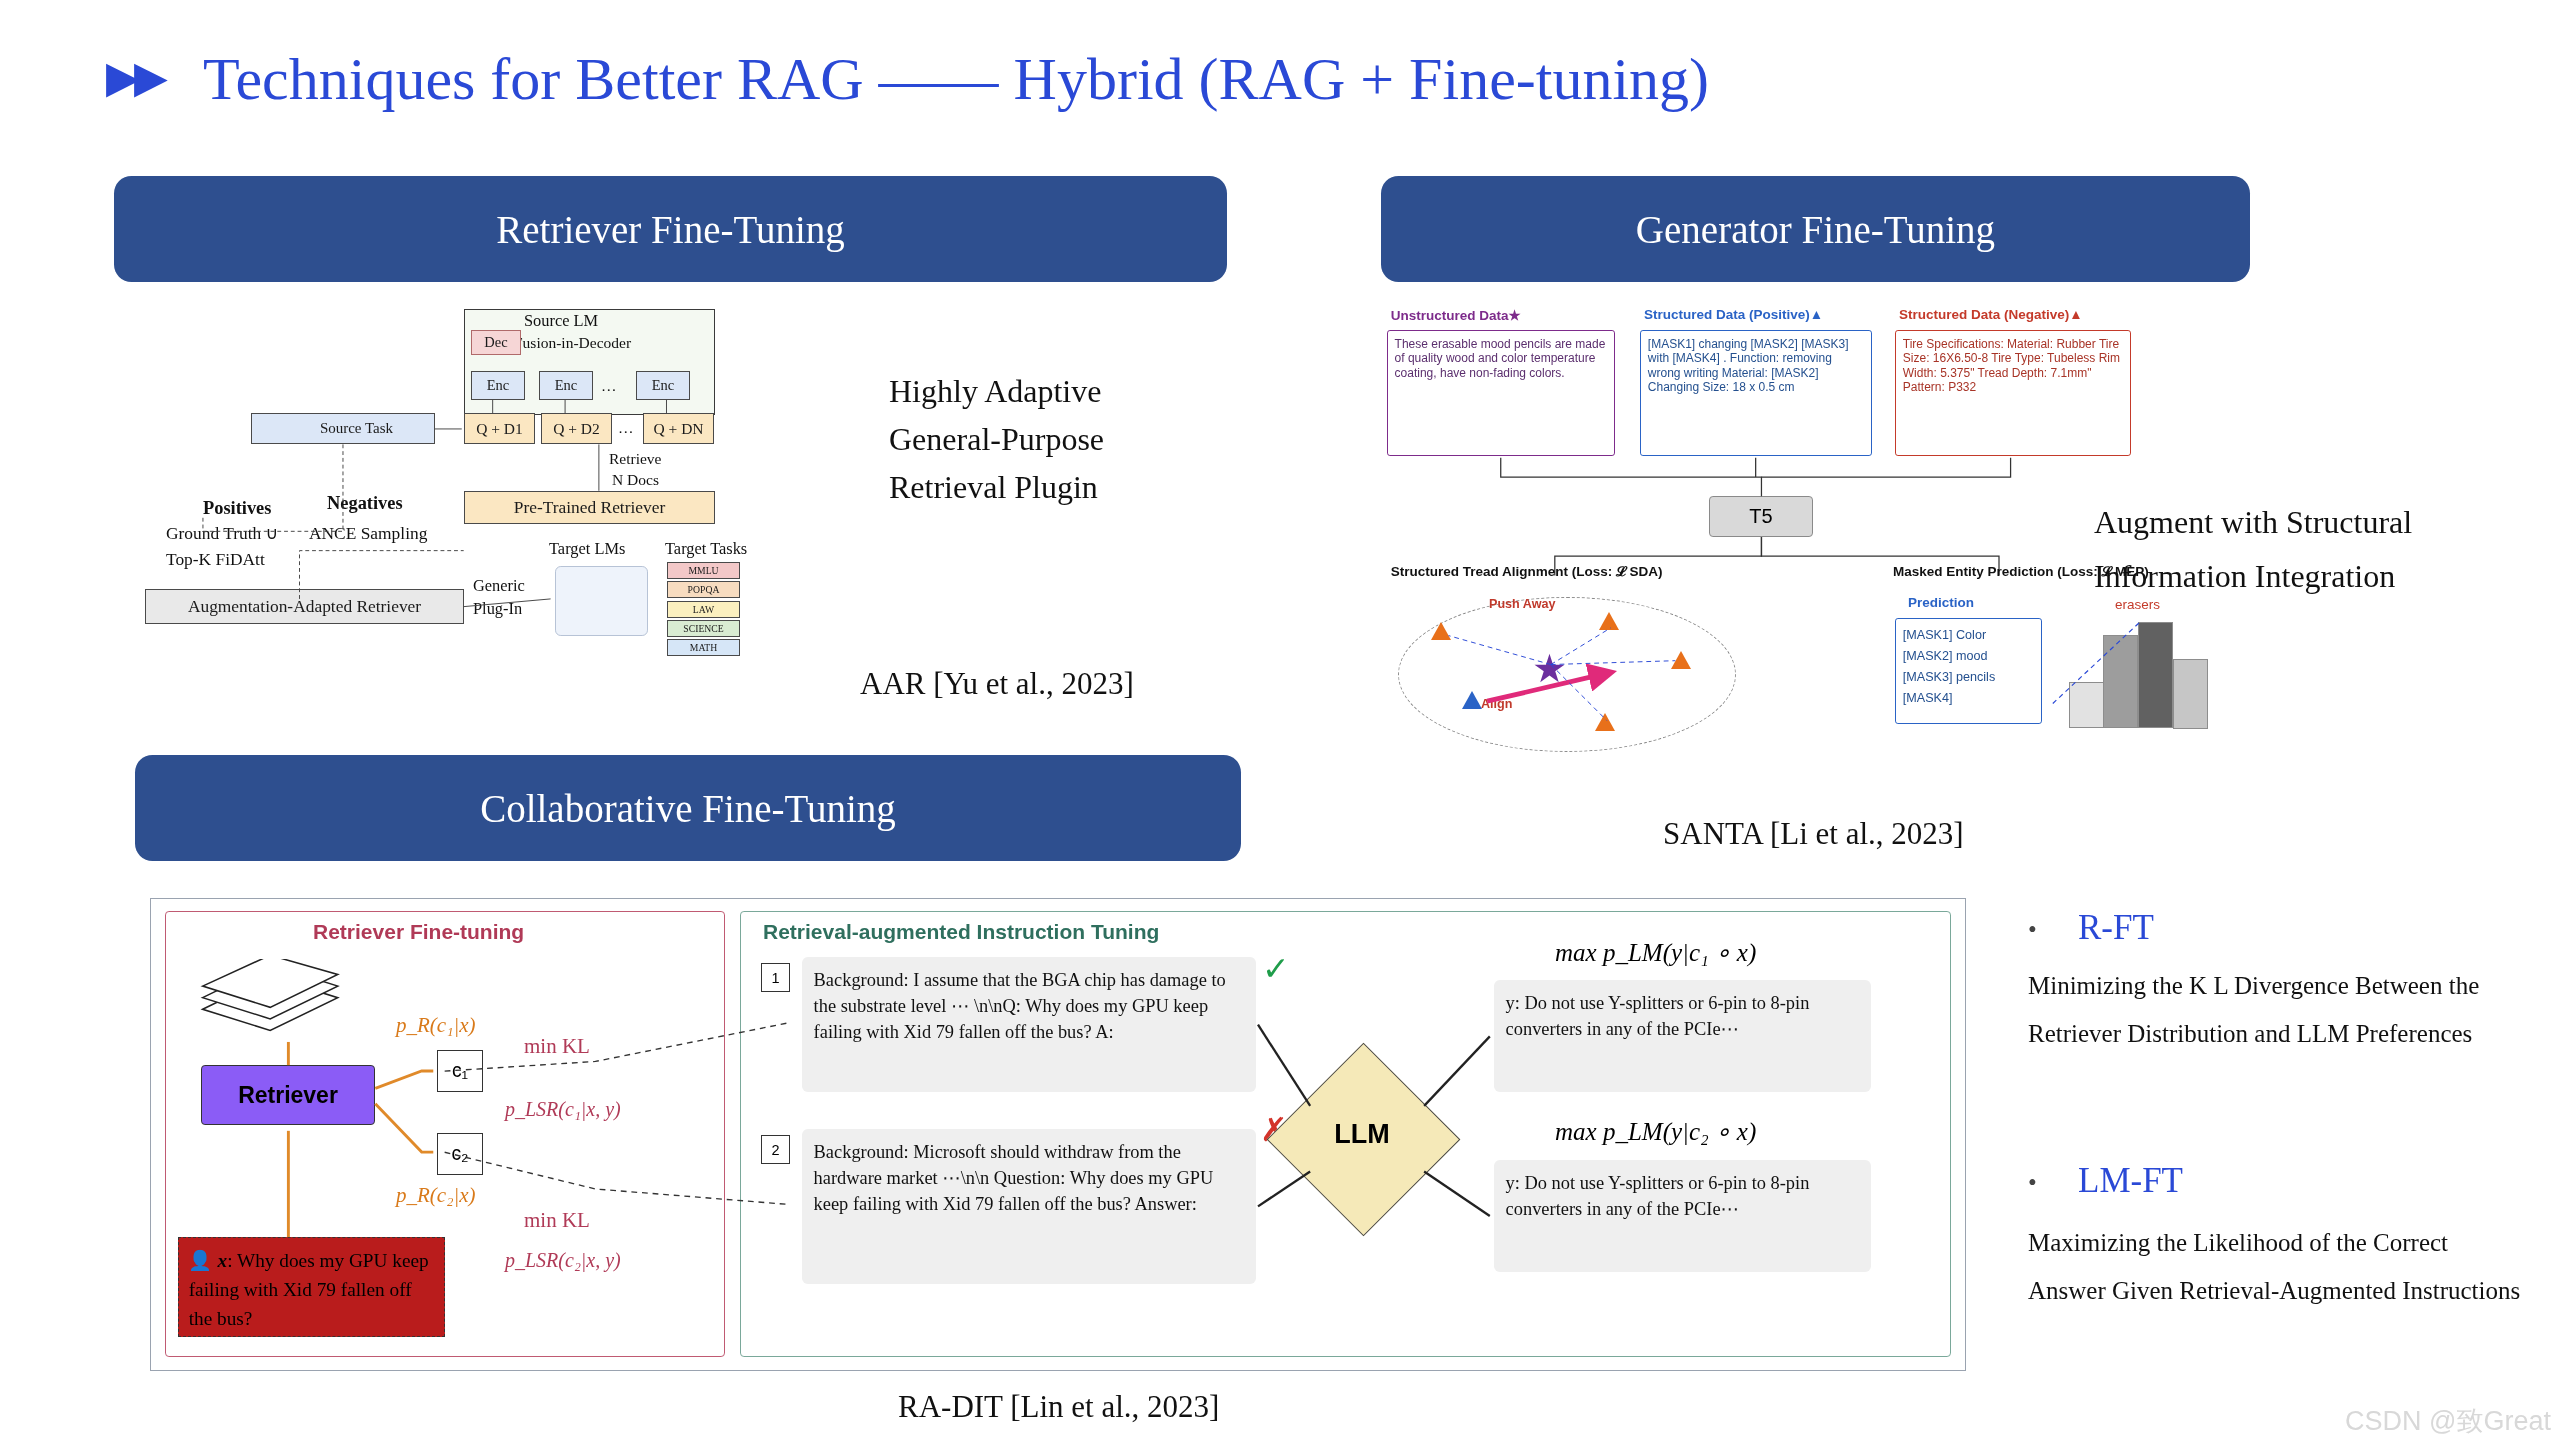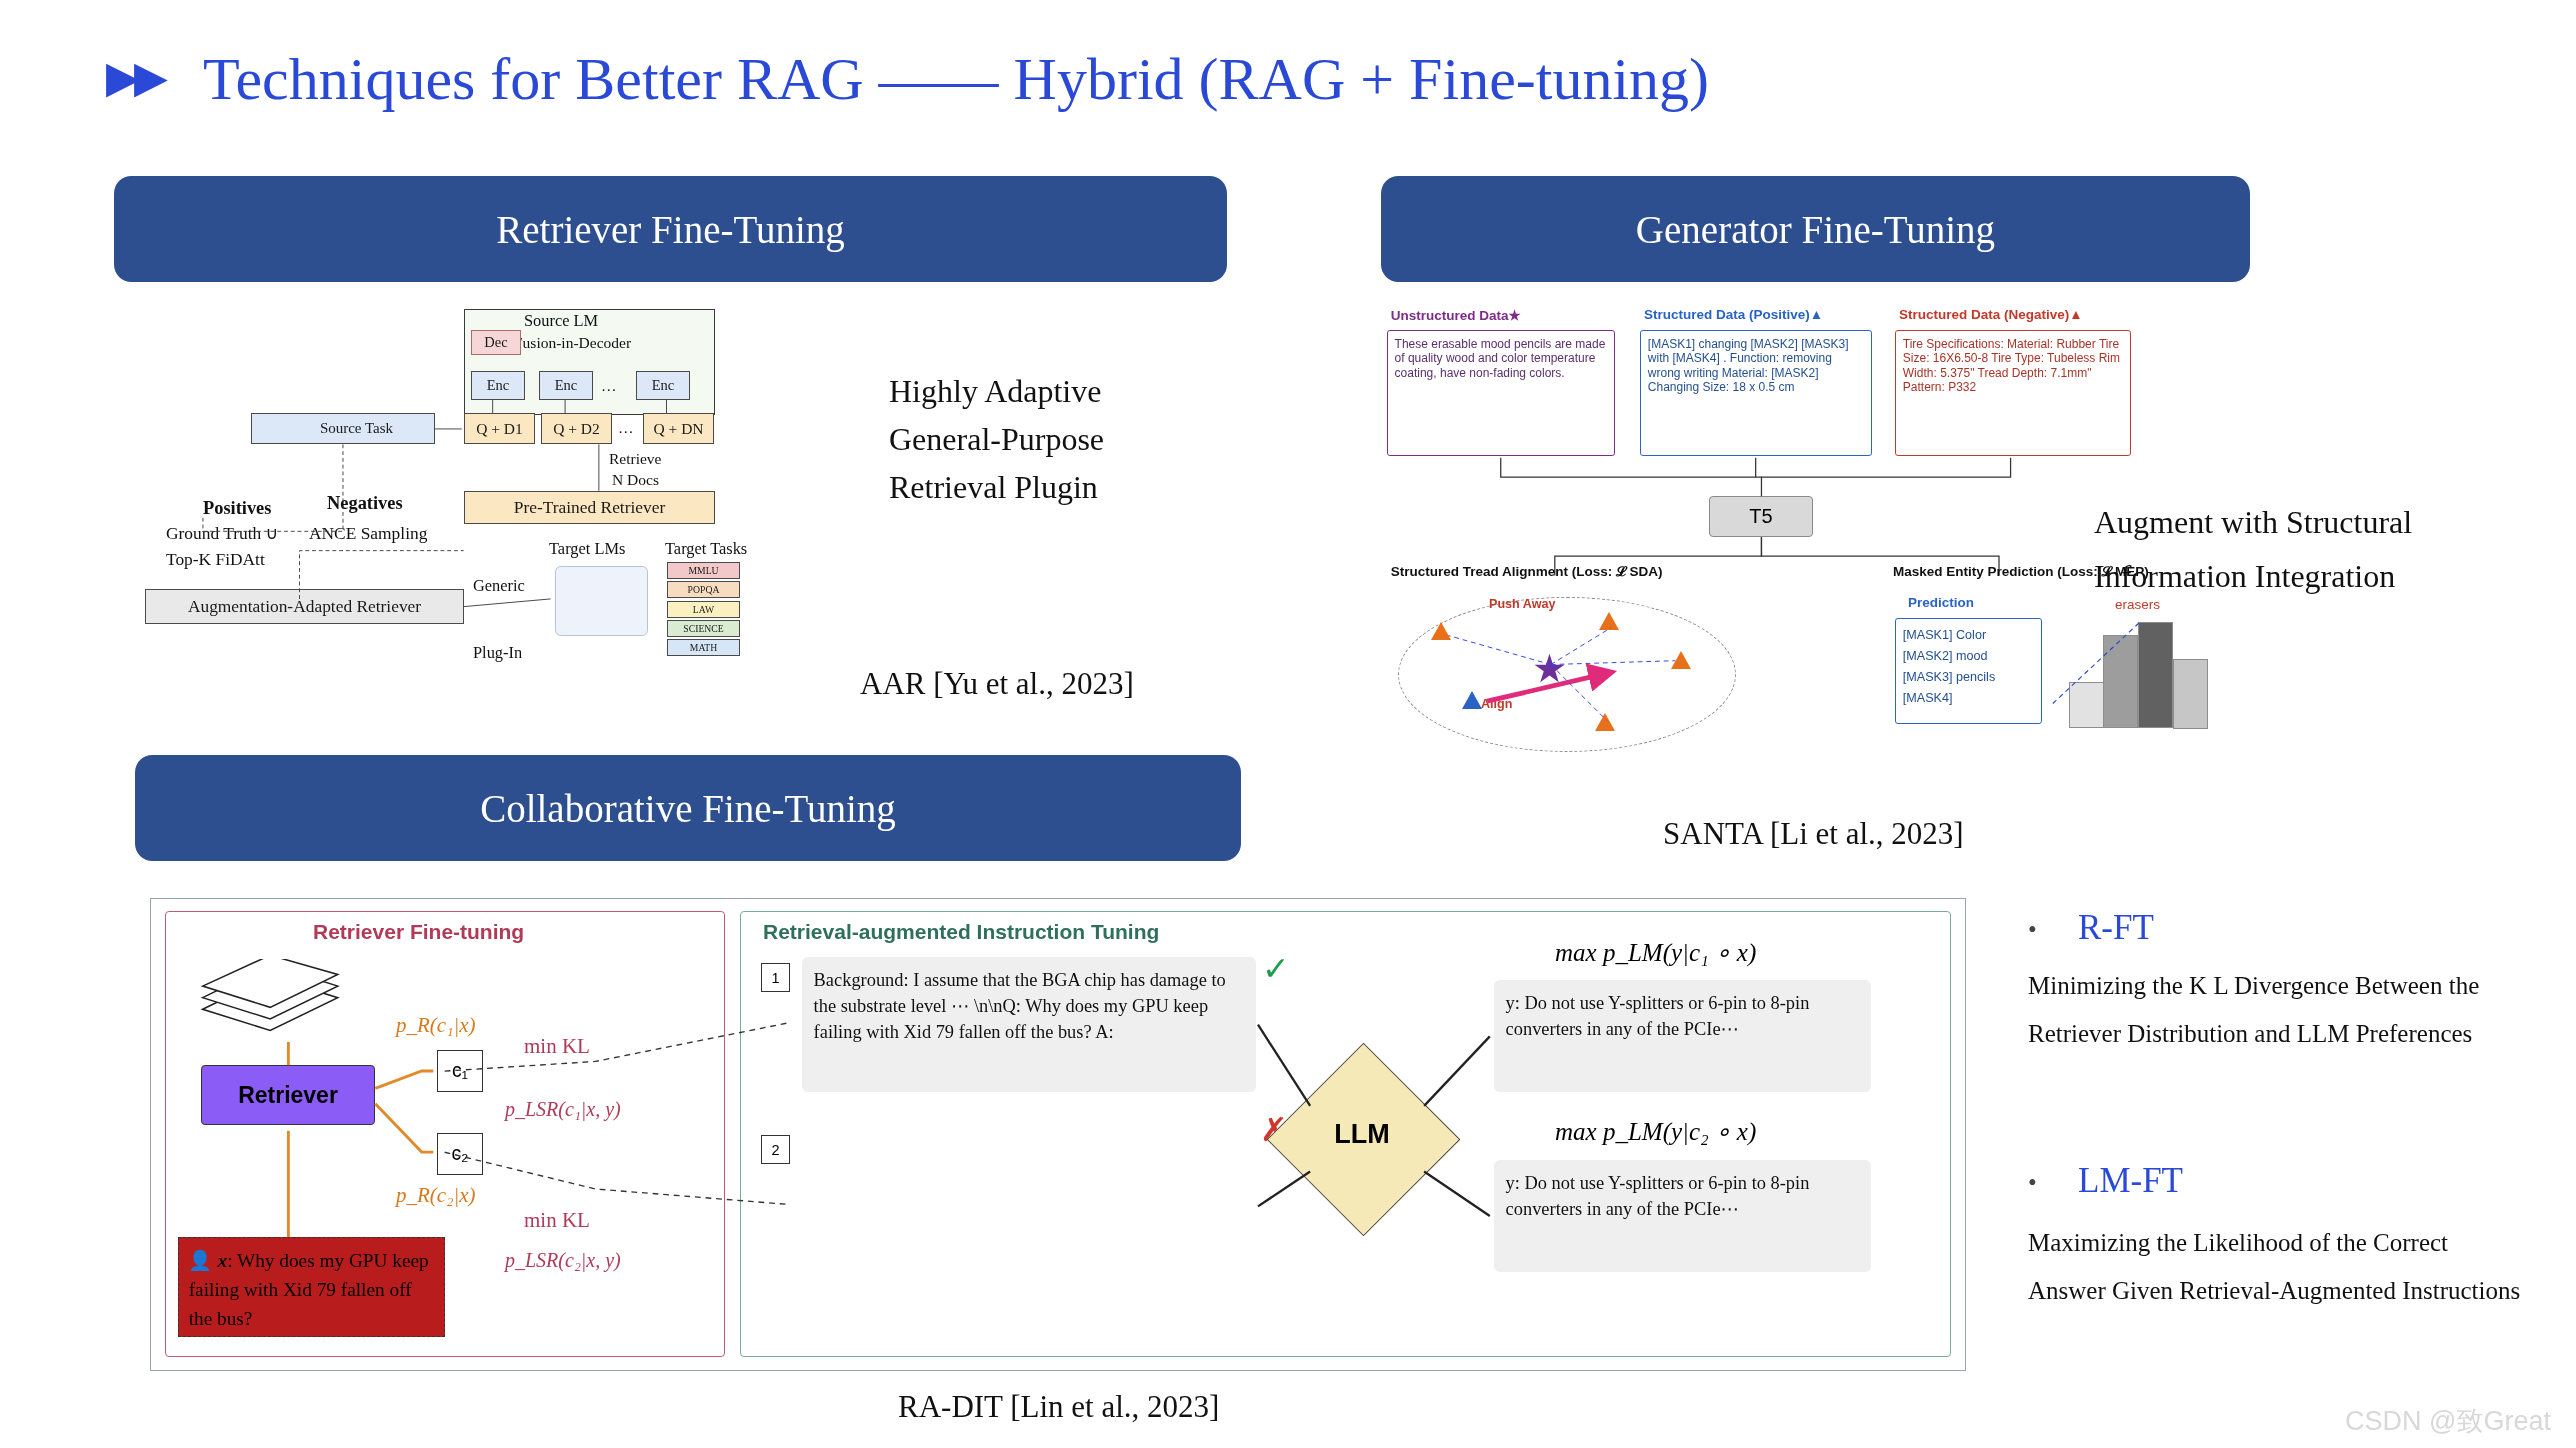--- a/index.html
+++ b/index.html
@@ -92,21 +92,21 @@
   <div class="aar-box" style="left:319px;top:182px;width:251px;height:33px;background:#fbe7c2;font-size:17.4px;">Pre-Trained Retriever</div>
 
   <div class="aar-text" style="left:58px;top:189px;font-size:18.4px;font-weight:bold;">Positives</div>
   <div class="aar-text" style="left:21px;top:214px;font-size:17.4px;">Ground Truth ∪</div>
   <div class="aar-text" style="left:21px;top:240px;font-size:17.4px;">Top-K FiDAtt</div>
   <div class="aar-text" style="left:182px;top:184px;font-size:18.4px;font-weight:bold;">Negatives</div>
   <div class="aar-text" style="left:164px;top:214px;font-size:17.4px;">ANCE Sampling</div>
 
   <div class="aar-box" style="left:0px;top:280px;width:319px;height:35px;background:#e9e9e9;font-size:17.4px;">Augmentation-Adapted Retriever</div>
   <div class="aar-text" style="left:328px;top:267px;font-size:16.4px;">Generic</div>
-  <div class="aar-text" style="left:328px;top:290px;font-size:16.4px;margin-top:44px;">Plug-In</div>
+  <div class="aar-text" style="left:328px;top:290px;font-size:16.4px;">Plug-In</div>
 
   <div class="aar-text" style="left:404px;top:230px;font-size:16.4px;">Target LMs</div>
   <div class="aar-text" style="left:520px;top:230px;font-size:16.4px;">Target Tasks</div>
   <div class="box" style="left:410px;top:257px;width:93px;height:70px;background:#eef3fb;border:1px solid #b7c3d6;border-radius:5.8px;"></div>
   <div class="aar-box" style="left:522px;top:253px;width:73px;height:17.4px;background:#f3c8c8;font-size:9.7px;">MMLU</div>
   <div class="aar-box" style="left:522px;top:272px;width:73px;height:17.4px;background:#f7dcc0;font-size:9.7px;">POPQA</div>
   <div class="aar-box" style="left:522px;top:292px;width:73px;height:17.4px;background:#fbf0bf;font-size:9.7px;">LAW</div>
   <div class="aar-box" style="left:522px;top:311px;width:73px;height:17.4px;background:#d9ecd2;font-size:9.7px;">SCIENCE</div>
   <div class="aar-box" style="left:522px;top:330px;width:73px;height:17.4px;background:#d6e6f7;font-size:9.7px;">MATH</div>
 
@@ -232,20 +232,21 @@
   </svg>
 
   <div class="radit-panel" style="left:589px;top:11.6px;width:1211px;height:446px;border:1px solid #7aa89a;border-radius:3.9px;"></div>
   <div class="radit-title" style="left:612px;top:21px;color:#2f6f5e;">Retrieval-augmented Instruction Tuning</div>
 
   <div class="small-sq" style="left:610px;top:64px;width:29px;height:29px;">1</div>
   <div class="radit-textbox" style="left:651px;top:58px;width:454px;height:135px;">Background: I assume that the BGA chip has damage to the substrate level ⋯ \n\nQ: Why does my GPU keep failing with Xid 79 fallen off the bus? A:</div>
   <div class="abs" style="left:1111px;top:50px;color:#1f9d4a;font-size:33px;">✓</div>
 
   <div class="small-sq" style="left:610px;top:236px;width:29px;height:29px;">2</div>
+  <div class="radit-textbox" style="left:651px;top:230px;width:454px;height:155px;">Background: Microsoft should withdraw from the hardware market ⋯\n\n Question: Why does my GPU keep failing with Xid 79 fallen off the bus? Answer:</div>
   <div class="abs" style="left:1109px;top:211px;color:#d3342b;font-size:33px;">✗</div>
 
   <div class="abs" style="left:1144px;top:172px;width:135px;height:135px;background:#f5e9b8;border:1.9px solid #444;transform:rotate(45deg);"></div>
   <div class="abs" style="left:1157px;top:220px;width:108px;text-align:center;font-family:'Liberation Sans',sans-serif;font-weight:bold;font-size:27px;">LLM</div>
 
   <div class="math" style="left:1404px;top:39px;font-size:25px;">max p_LM(y|c₁ ∘ x)</div>
   <div class="radit-textbox" style="left:1343px;top:81px;width:377px;height:112px;">y: Do not use Y-splitters or 6-pin to 8-pin converters in any of the PCIe⋯</div>
   <div class="math" style="left:1404px;top:218px;font-size:25px;">max p_LM(y|c₂ ∘ x)</div>
   <div class="radit-textbox" style="left:1343px;top:261px;width:377px;height:112px;">y: Do not use Y-splitters or 6-pin to 8-pin converters in any of the PCIe⋯</div>
 

